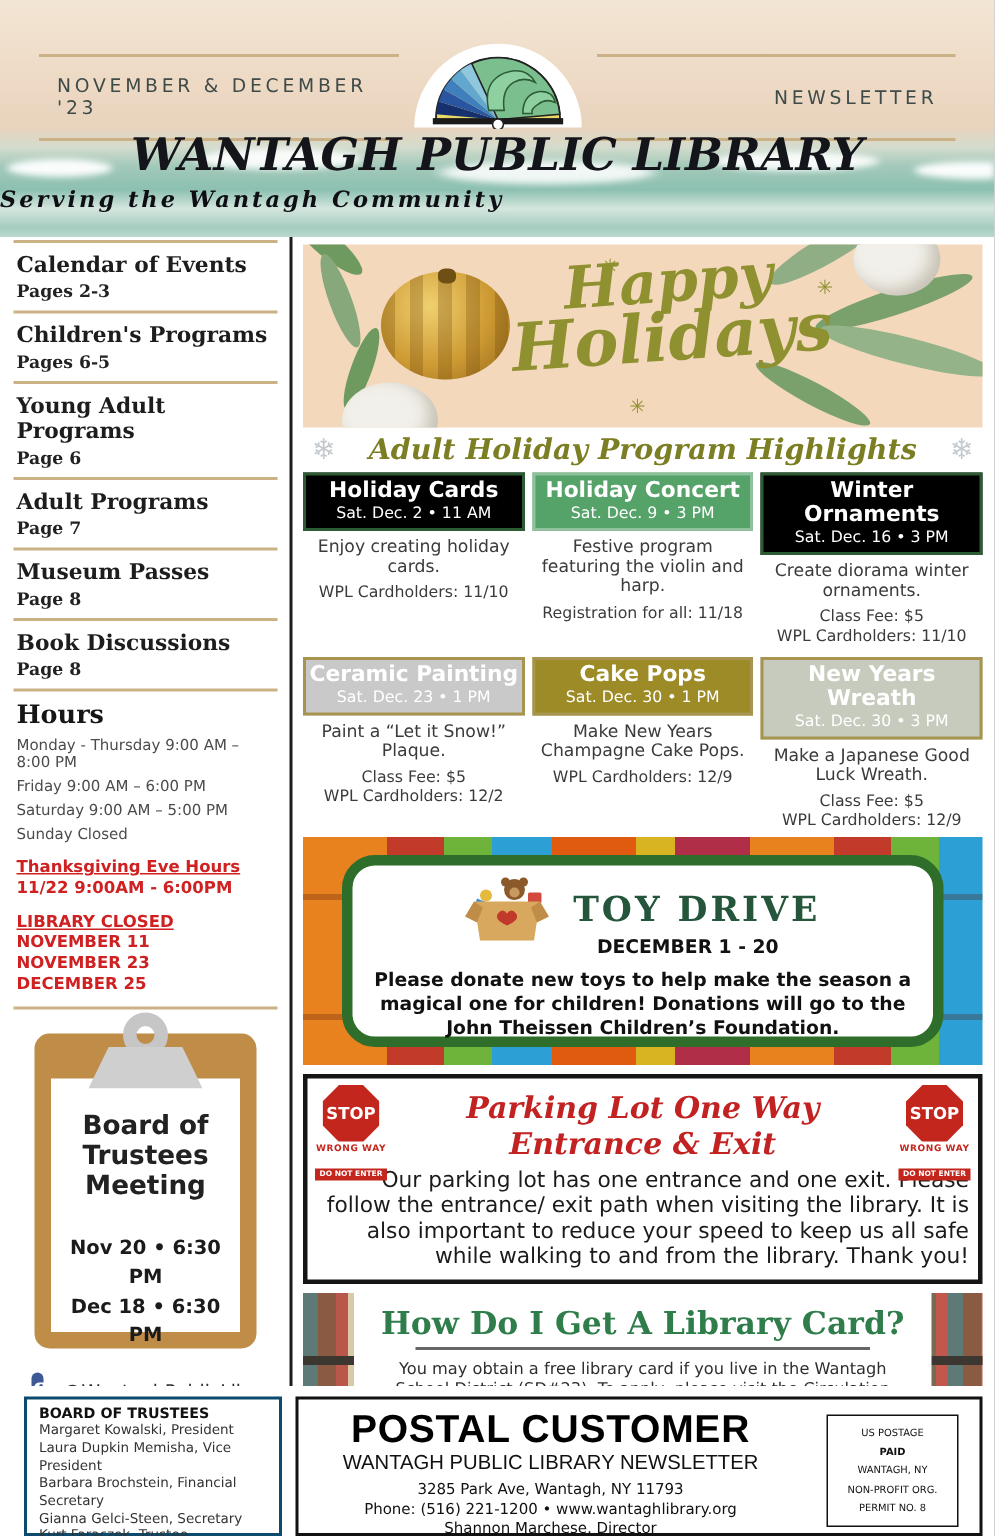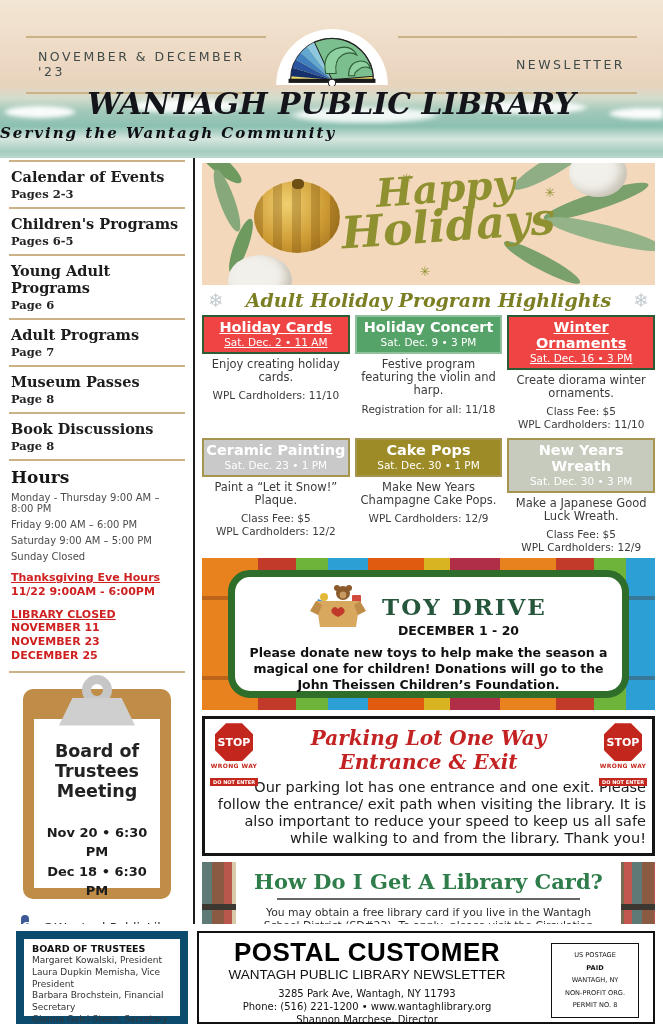--- a/index.html
+++ b/index.html
@@ -84,21 +84,21 @@
   .bt2 { font-size:44px; line-height:1; margin-top:-4px; }
   .sparkle { position:absolute; color:#8f9130; font-size:13px; }
 
   
   .prog-heading { display:flex; align-items:center; justify-content:center; gap:22px; margin:4px 0 4px; }
   .ph-text { font-family:"DejaVu Serif",serif; font-weight:bold; font-style:italic;
     font-size:19px; color:#7c7e23; }
   .snowflake { color:#c4cbd0; font-size:19px; }
   .cards { display:grid; grid-template-columns:1fr 1fr 1fr; column-gap:5px; row-gap:7px; }
   .card-h { border:2px solid #a6944f; padding:2px 1px 4px; text-align:center; color:#fff; }
-  .h-dg { background:#ef4444; border-color:#2c5c33;text-decoration:underline; }
+  .h-dg { background:#000000; border-color:#2c5c33; }
   .h-mg { background:#55a368; border-color:#8fc19c; }
   .h-sl { background:#c9c9c9; }
   .h-ol { background:#9c8b26; }
   .h-sg { background:#c6cbbd; }
   .card-t { font-size:14.5px; font-weight:bold; }
   .card-d { font-size:10.5px; margin-top:1px; }
   .card-b { text-align:center; padding:4px 1px 0; }
   .card-desc { font-size:11.5px; color:#3b3b3b; line-height:1.15; }
   .card-line { font-size:10.5px; color:#3b3b3b; margin-top:5px; line-height:1.2; }
 
@@ -137,21 +137,21 @@
       repeating-linear-gradient(90deg, #5d7a77 0 10px, #8a5a43 10px 22px, #b8574a 22px 30px,
         #d8c9a8 30px 42px, #44605e 42px 56px, #a8845f 56px 64px, #796a52 64px 78px, #c2574d 78px 86px); }
   .lc-panel { position:absolute; left:34px; right:34px; top:0; bottom:2px; background:#fff;
     padding:7px 16px 0; text-align:center; }
   .lc-title { font-family:"DejaVu Serif",serif; font-weight:bold; font-size:21px; color:#2e7d4a; }
   .lc-rule { width:86%; height:1.5px; background:#666; margin:4px auto 6px; }
   .lc-intro { font-size:10.8px; line-height:1.25; color:#2e2e2e; }
 
   
   .footer { display:flex; gap:9px; padding:7px 8px 0 16px; height:100px; }
-  .board-box { width:172px; border:8px solid #0c4a6e; padding:4px 8px; font-size:9px;
+  .board-box { width:172px; border:2px solid #0c4a6e; padding:4px 8px; font-size:9px;
     line-height:1.3; color:#333; }
   .bb-title { font-weight:bold; font-size:9.5px; color:#111; }
   .postal-box { flex:1; border:2px solid #111; position:relative; padding:6px 10px 0; background:#fff; }
   .postal-center { text-align:center; margin-right:118px; }
   .pc-title { font-weight:bold; font-size:26px; line-height:1; letter-spacing:.5px; color:#000;
     font-family:"Liberation Sans",sans-serif; }
   .pc-sub { font-size:13.5px; margin-top:2px; color:#111; font-family:"Liberation Sans",sans-serif; }
   .pc-line { font-size:10px; margin-top:2px; color:#111; }
   .pc-line.first { margin-top:6px; }
   .stamp { position:absolute; right:14px; top:10px; border:1.5px solid #111; padding:5px 4px;

